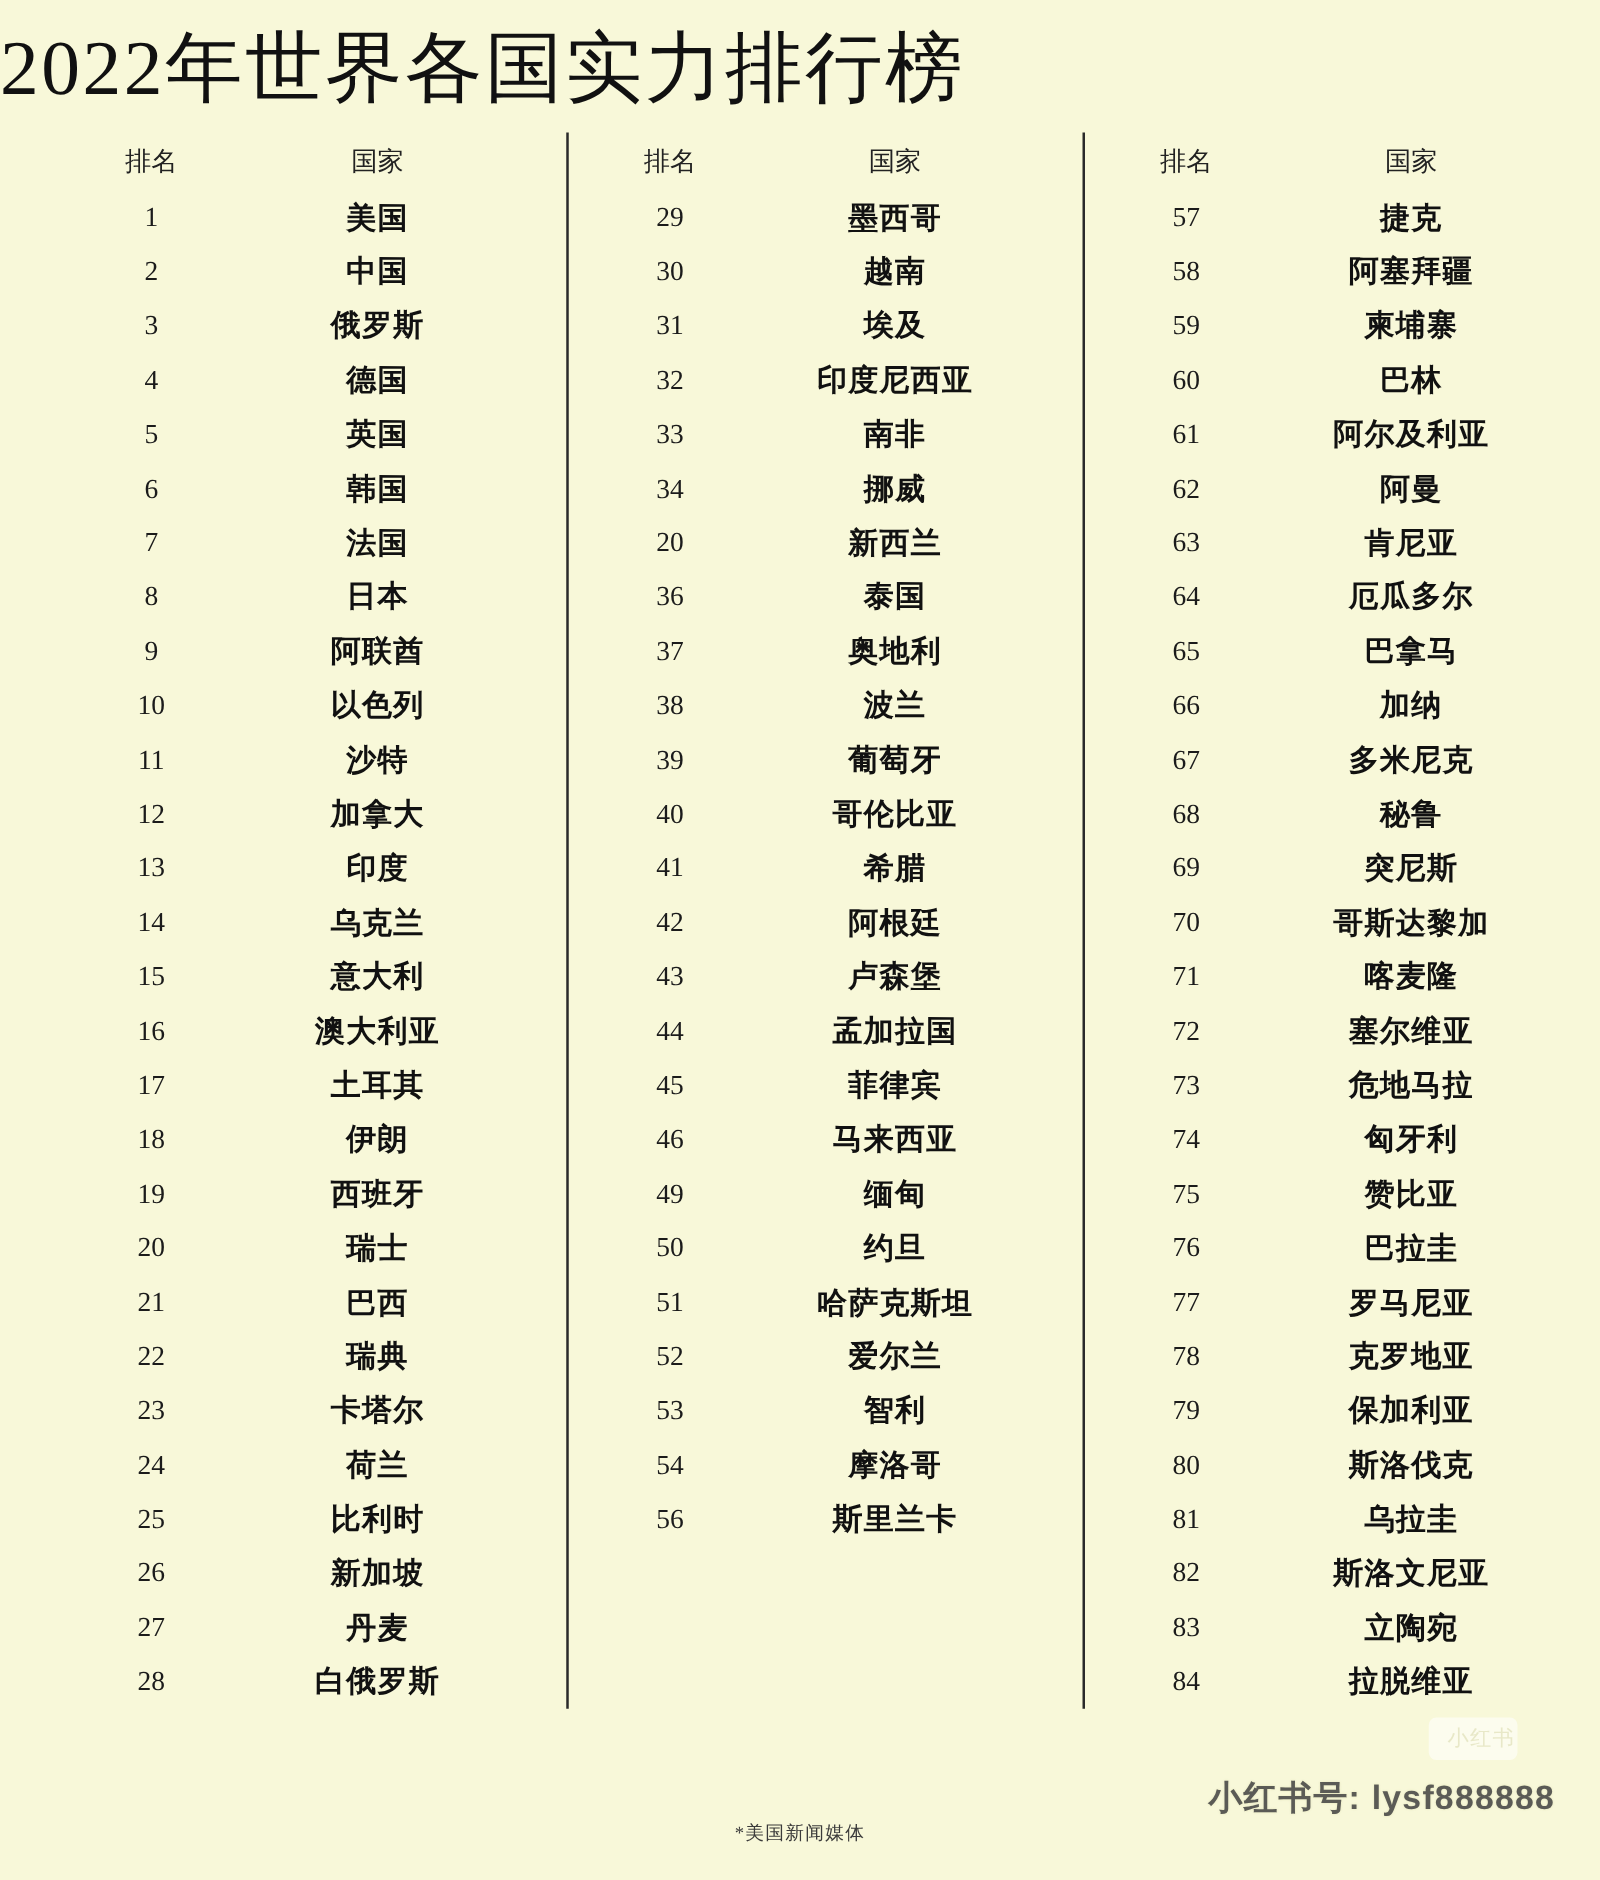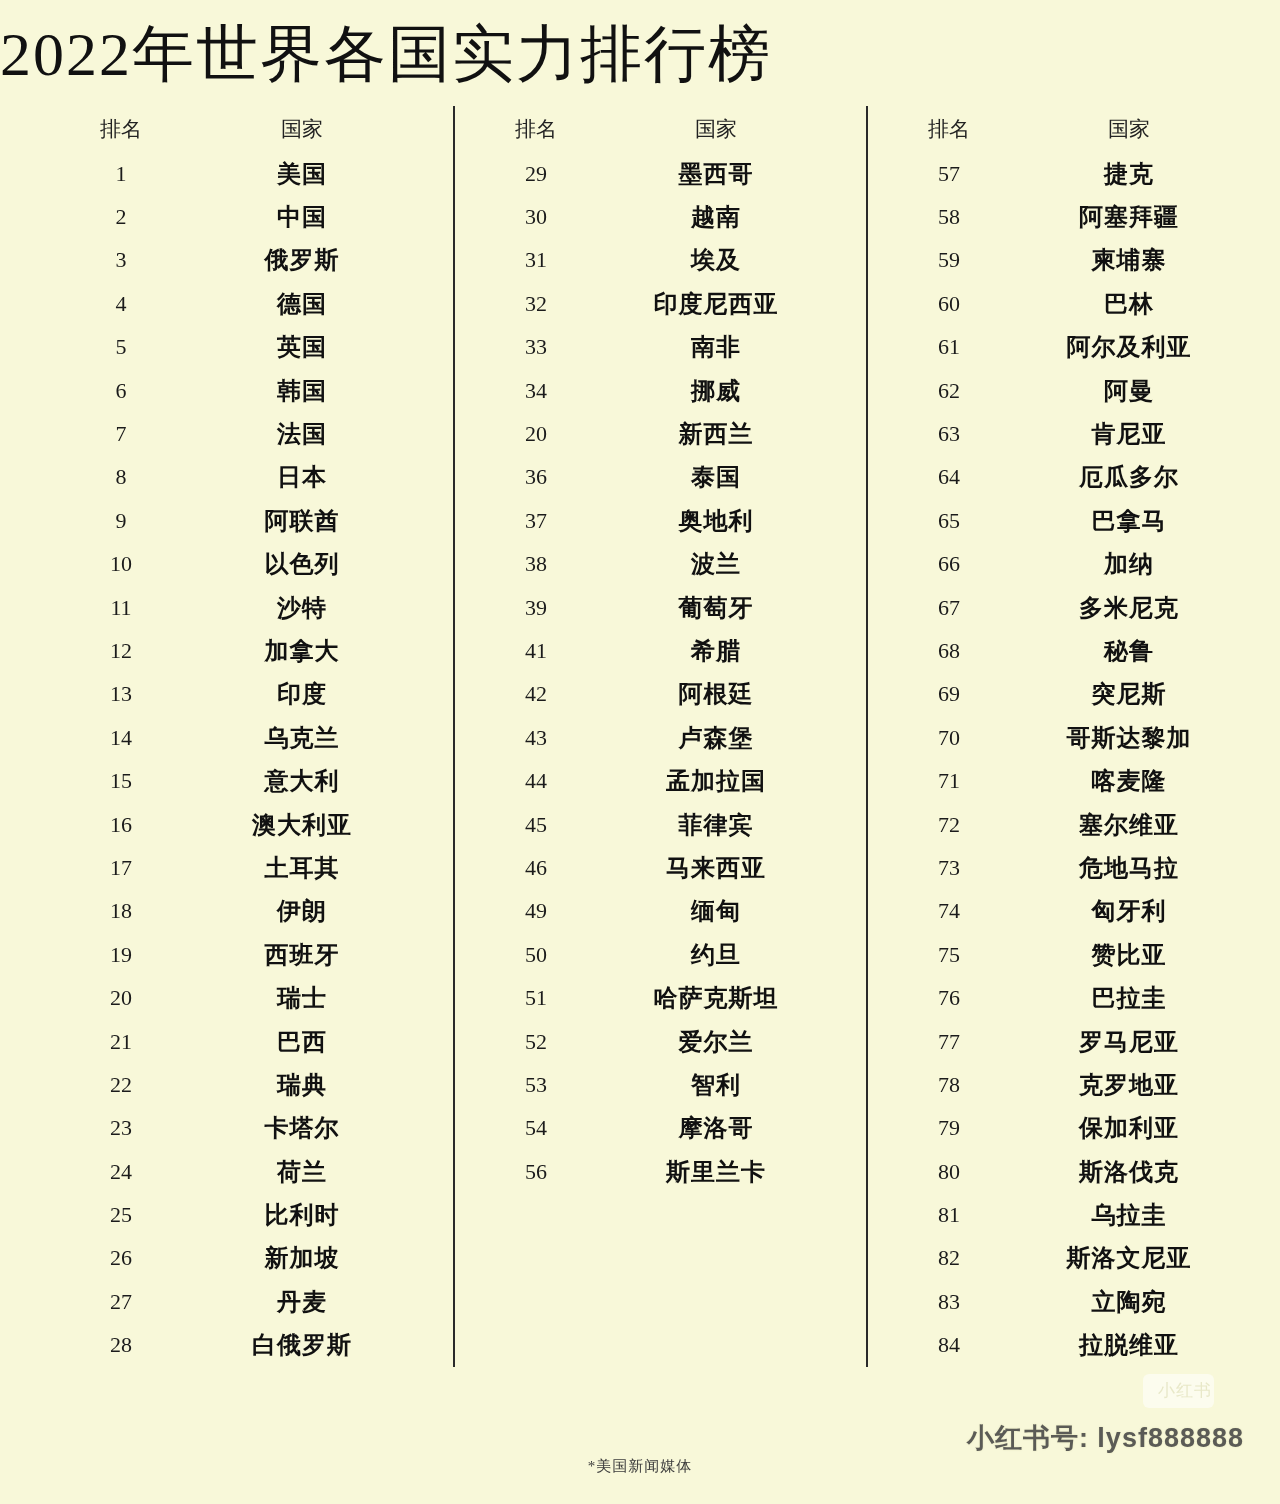--- a/index.html
+++ b/index.html
@@ -304,20 +304,24 @@
             </div>
             <div class="row">
               <div class="rank">38</div>
               <div class="country">波兰</div>
             </div>
             <div class="row">
               <div class="rank">39</div>
               <div class="country">葡萄牙</div>
             </div>
             <div class="row">
+              <div class="rank">40</div>
+              <div class="country">哥伦比亚</div>
+            </div>
+            <div class="row">
               <div class="rank">41</div>
               <div class="country">希腊</div>
             </div>
             <div class="row">
               <div class="rank">42</div>
               <div class="country">阿根廷</div>
             </div>
             <div class="row">
               <div class="rank">43</div>
               <div class="country">卢森堡</div>

